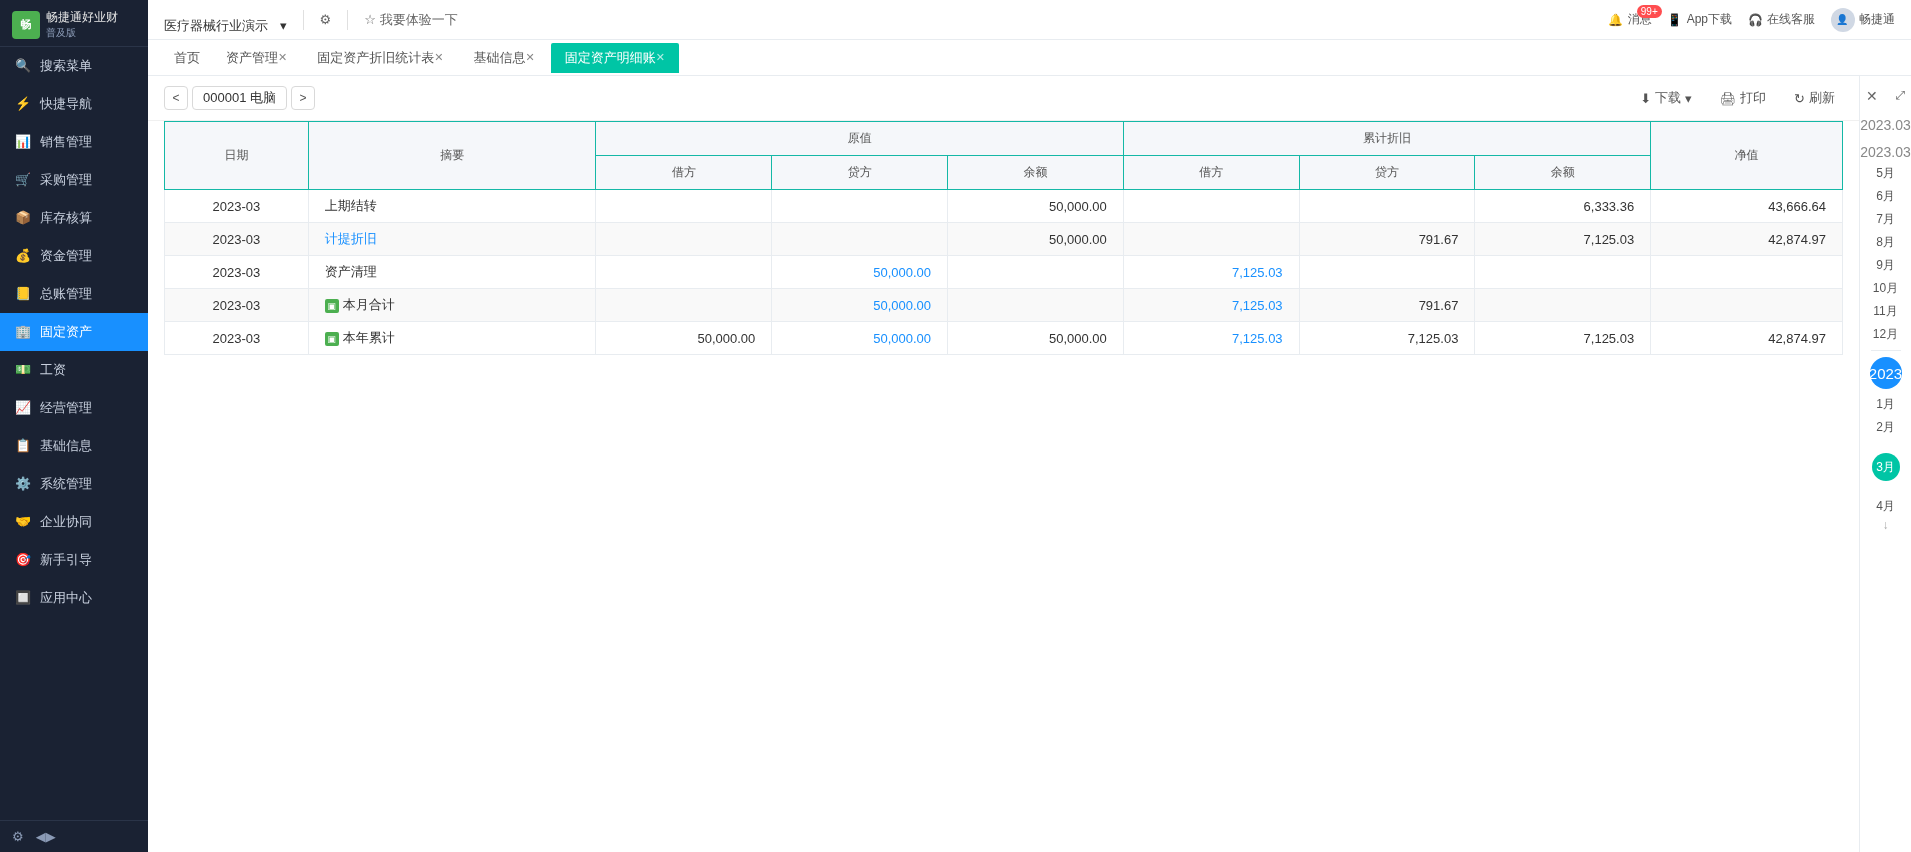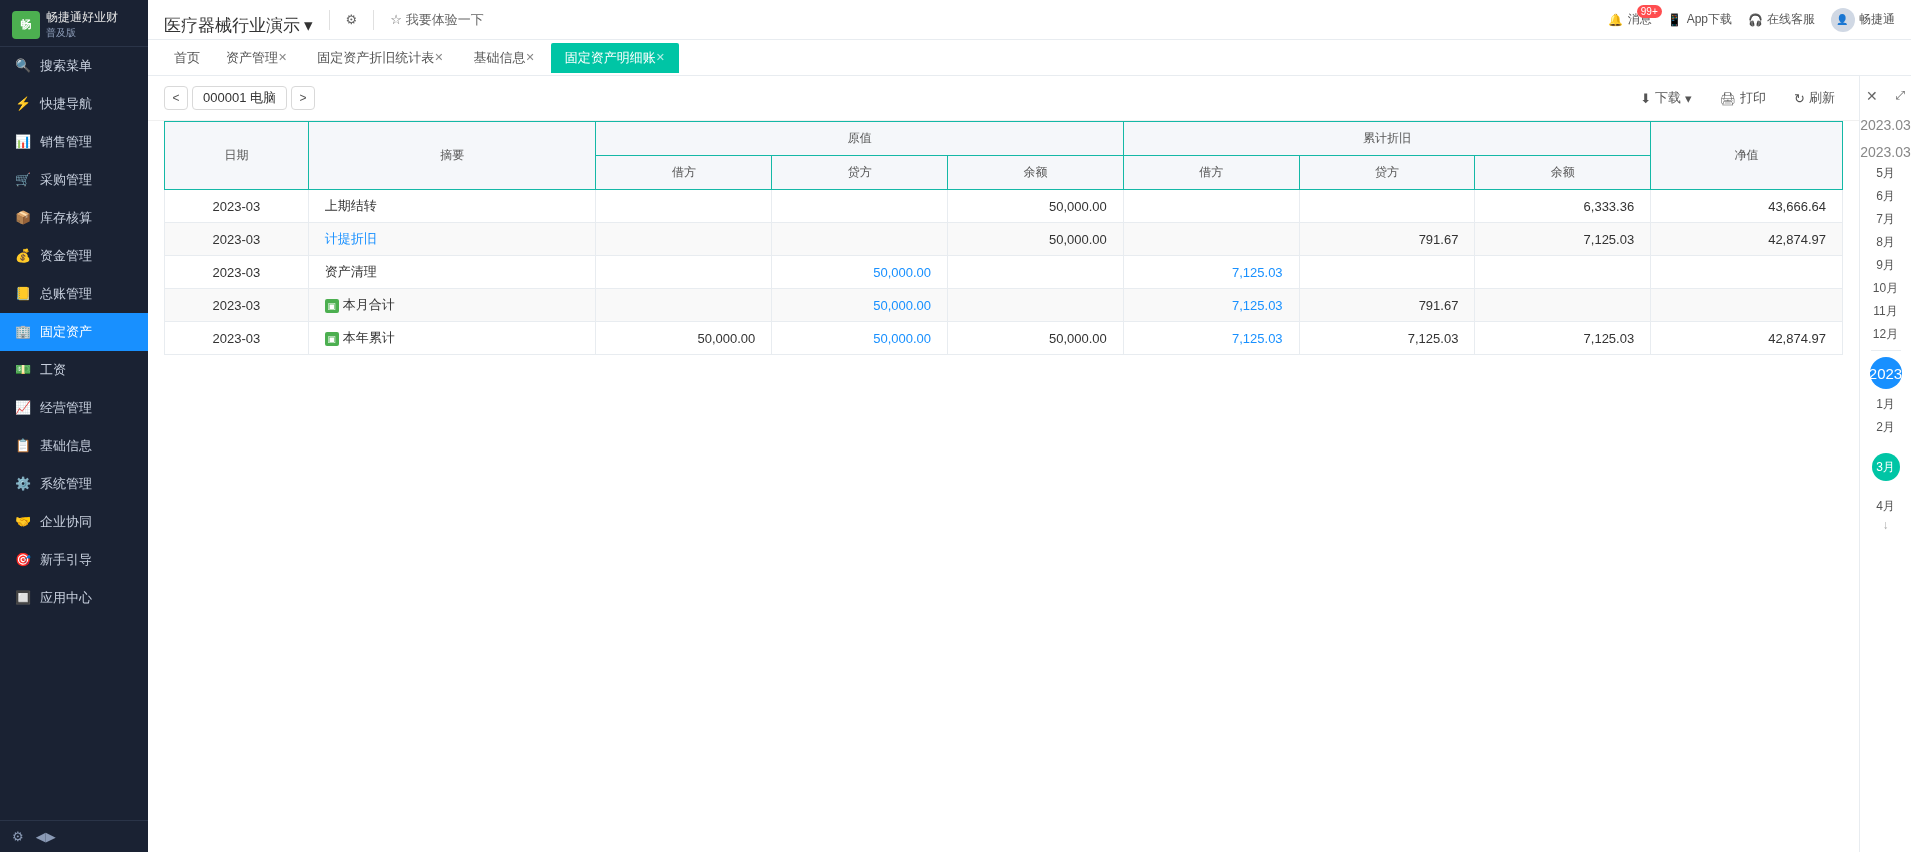--- a/index.html
+++ b/index.html
@@ -16,21 +16,21 @@
     .sidebar-item.active { background: #1890ff; color: white; }
     .sidebar-item-icon { width: 18px; height: 18px; display: flex; align-items: center; justify-content: center; flex-shrink: 0; }
     .sidebar-bottom { border-top: 1px solid #2a3448; display: flex; align-items: center; padding: 8px 12px; gap: 12px; }
     .sidebar-bottom-icon { color: #8a9ab5; cursor: pointer; }
 
     
     .main { flex: 1; display: flex; flex-direction: column; overflow: hidden; }
 
     
     .topbar { background: white; height: 40px; display: flex; align-items: center; padding: 0 16px; border-bottom: 1px solid #e8ecf0; gap: 8px; }
-    .topbar-selector { display: flex; align-items: center; gap: 4px; color: #333; font-size: 17px; cursor: pointer; margin-top: 12px; }
+    .topbar-selector { display: flex; align-items: center; gap: 12px; color: #333; font-size: 13px; cursor: pointer; margin-top: 12px; }
     .topbar-divider { width: 1px; height: 20px; background: #e0e0e0; margin: 0 8px; }
     .topbar-settings { color: #666; cursor: pointer; }
     .topbar-experience { display: flex; align-items: center; gap: 4px; color: #666; font-size: 13px; cursor: pointer; }
     .topbar-right { margin-left: auto; display: flex; align-items: center; gap: 16px; }
     .topbar-right-item { display: flex; align-items: center; gap: 4px; color: #555; font-size: 12px; cursor: pointer; position: relative; }
     .badge { background: #ff4d4f; color: white; font-size: 10px; border-radius: 8px; padding: 1px 4px; position: absolute; top: -6px; right: -10px; }
     .topbar-avatar { width: 24px; height: 24px; border-radius: 50%; background: #d0d8e4; display: flex; align-items: center; justify-content: center; font-size: 10px; color: #555; }
 
     
     .tabbar { background: white; border-bottom: 1px solid #e8ecf0; display: flex; align-items: center; padding: 0 16px; height: 36px; gap: 2px; }

